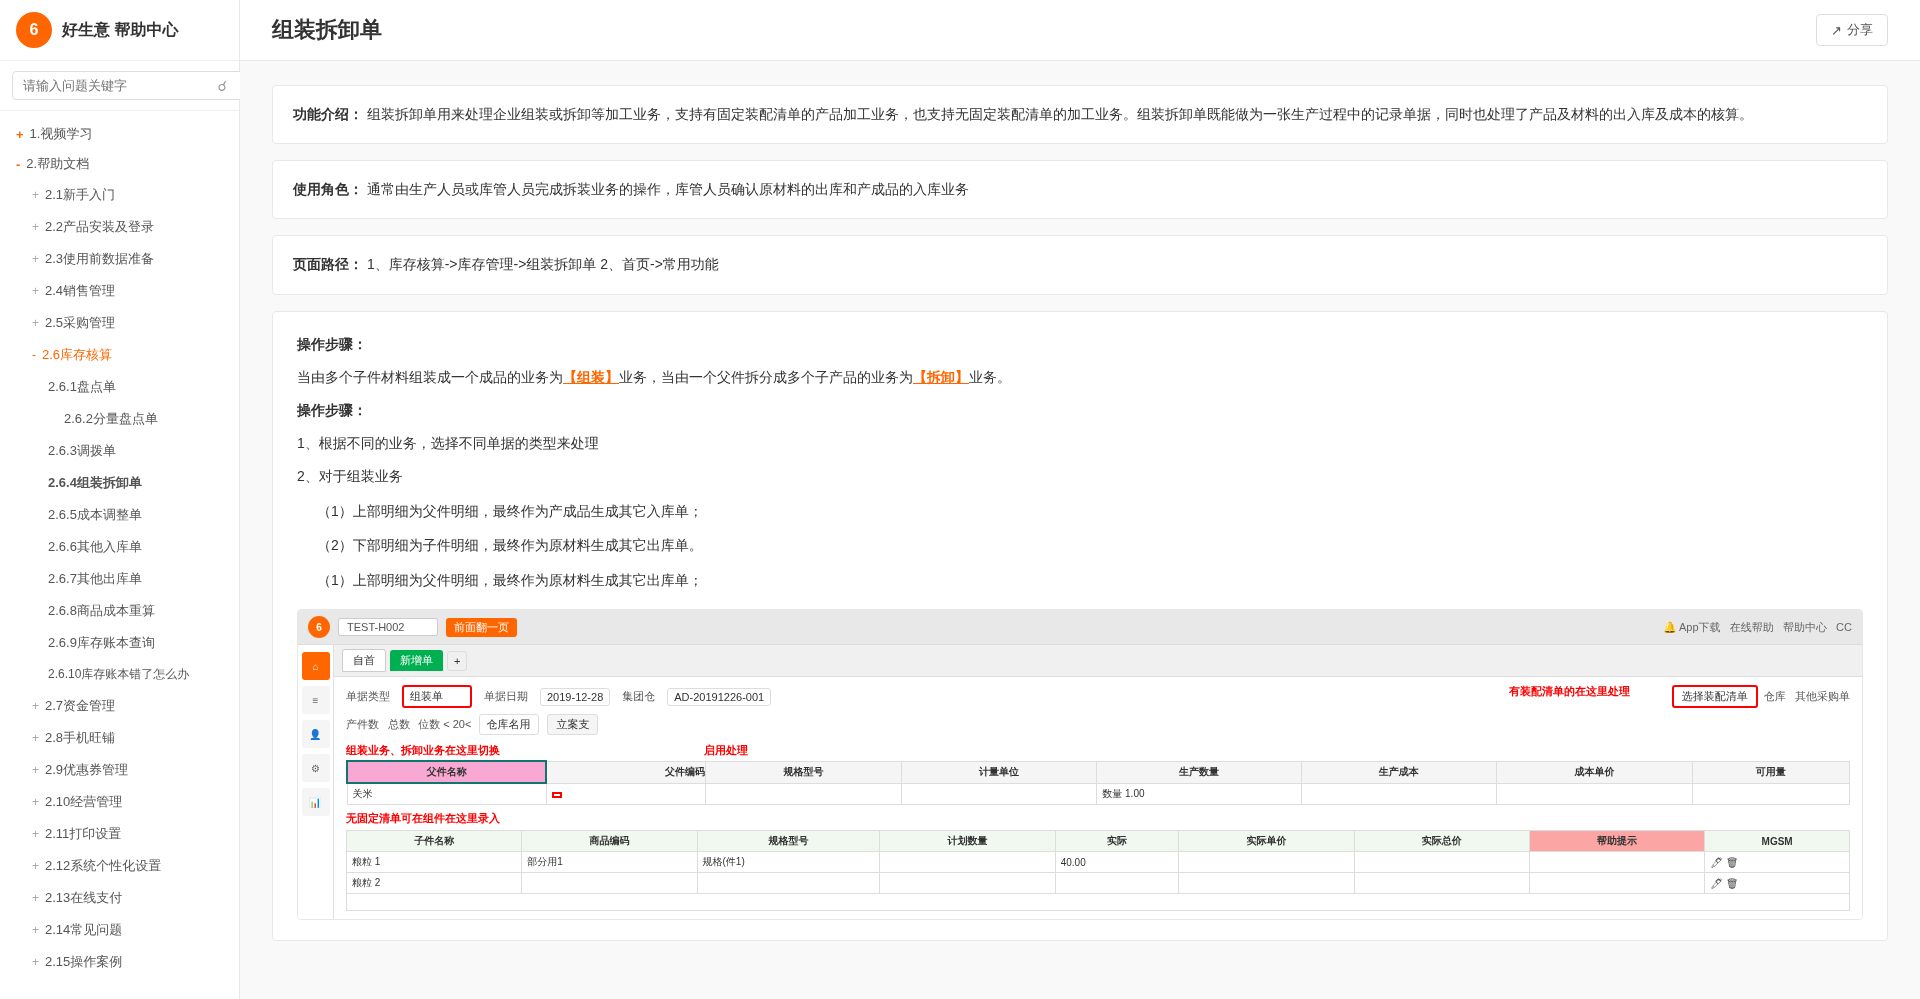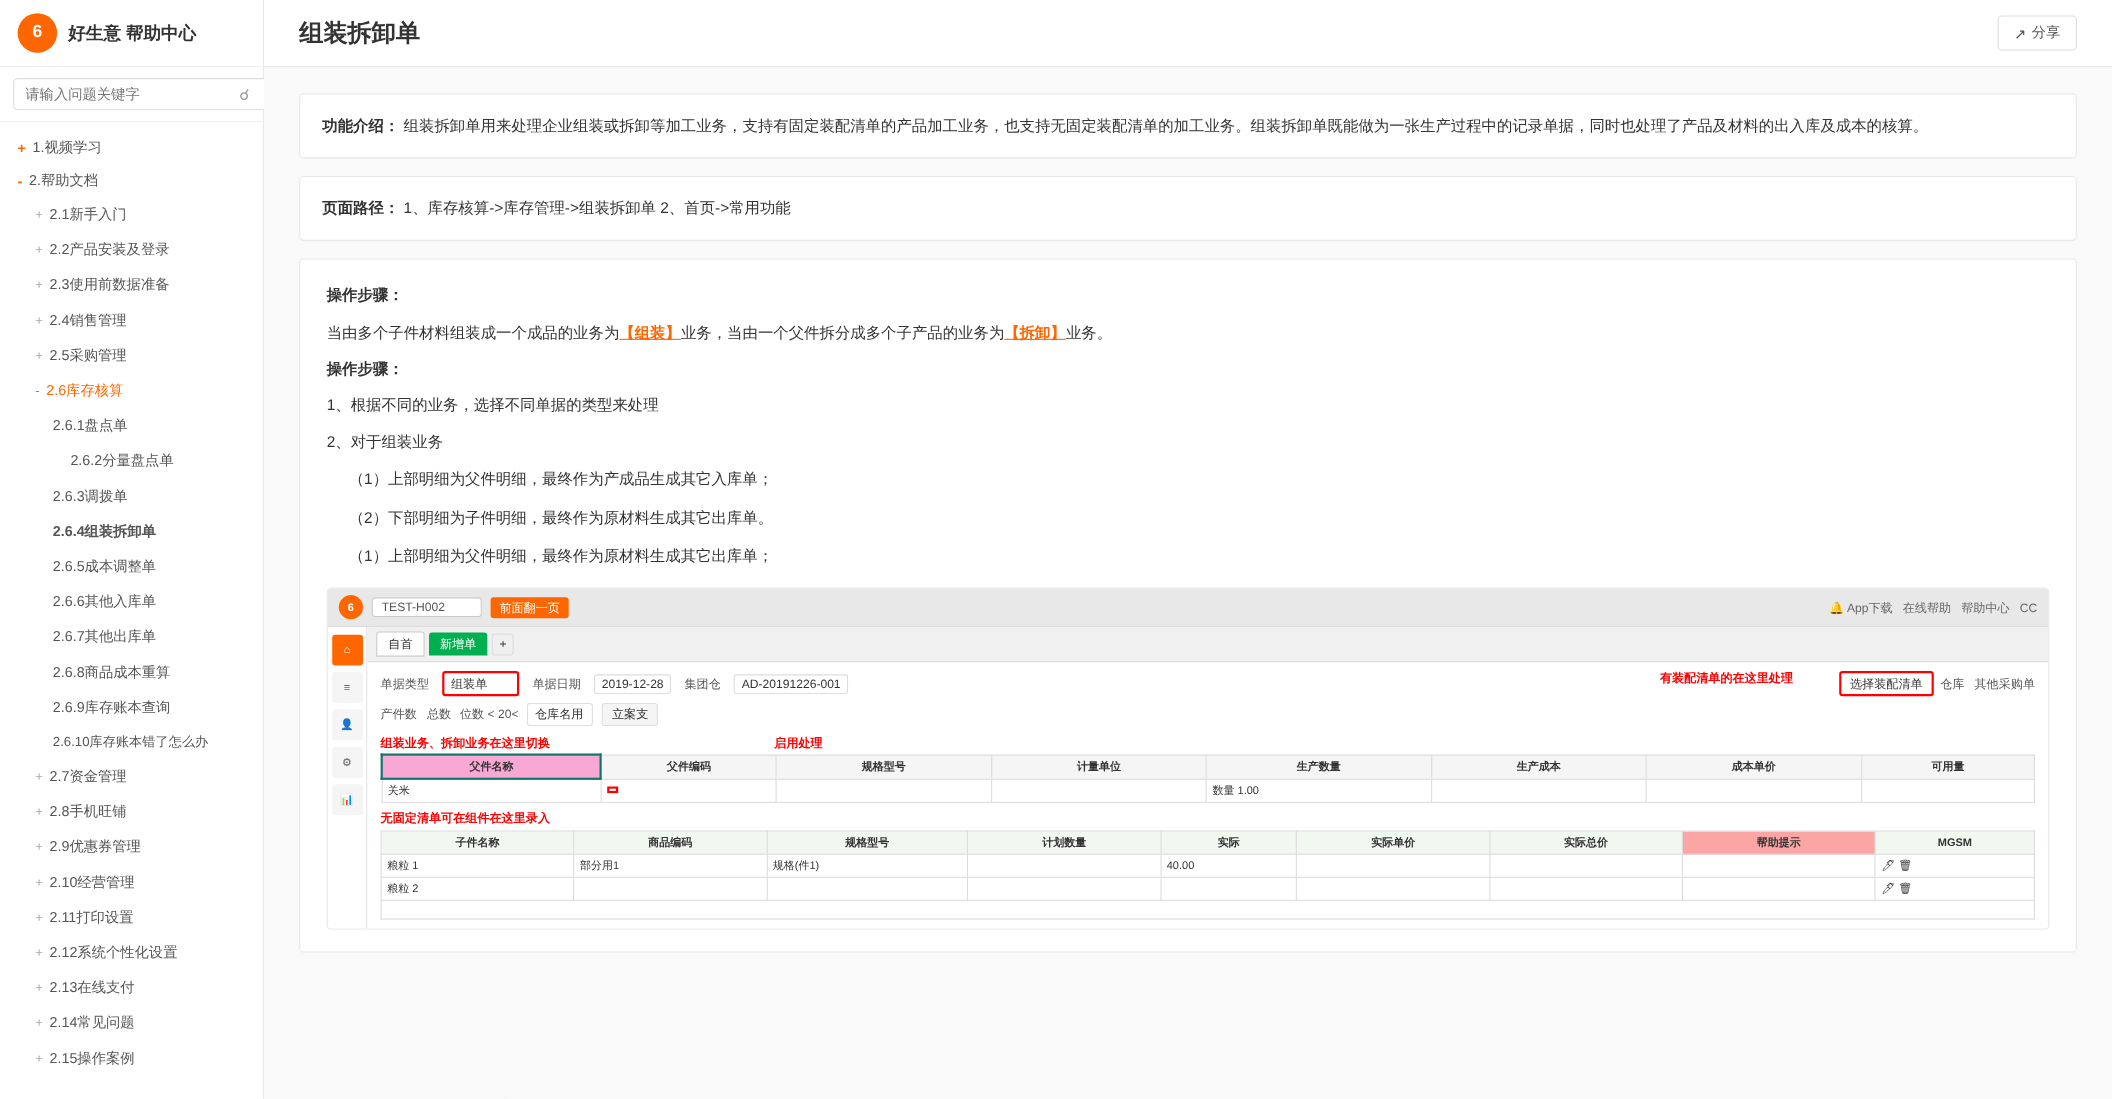--- a/index.html
+++ b/index.html
@@ -168,20 +168,24 @@
     </button>
   </div>
 
   <div class="content-area">
 
     <div class="info-box">
       <b>功能介绍：</b>
       <span>组装拆卸单用来处理企业组装或拆卸等加工业务，支持有固定装配清单的产品加工业务，也支持无固定装配清单的加工业务。组装拆卸单既能做为一张生产过程中的记录单据，同时也处理了产品及材料的出入库及成本的核算。</span>
     </div>
 
+    <div class="info-box">
+      <b>使用角色：</b>
+      <span>通常由生产人员或库管人员完成拆装业务的操作，库管人员确认原材料的出库和产成品的入库业务</span>
+    </div>
 
     <div class="info-box">
       <b>页面路径：</b>
       <span>1、库存核算-&gt;库存管理-&gt;组装拆卸单 2、首页-&gt;常用功能</span>
     </div>
 
     <div class="steps-area">
       <p><b>操作步骤：</b></p>
       <p>
         当由多个子件材料组装成一个成品的业务为<span class="bold-orange">【组装】</span>业务，当由一个父件拆分成多个子产品的业务为<span class="bold-orange">【拆卸】</span>业务。
@@ -249,21 +253,21 @@
               <div style="position:relative;margin-bottom:2px;">
                 <span style="color:red;font-size:11px;font-weight:bold;">组装业务、拆卸业务在这里切换</span>
                 <span style="color:red;font-size:11px;font-weight:bold;margin-left:200px;">启用处理</span>
               </div>
 
               <div style="margin-bottom:4px;">
                 <table style="width:100%;border-collapse:collapse;font-size:10px;">
                   <thead>
                     <tr>
                       <th style="background:#f9a8d4;border:2px solid #0f766e;padding:3px 5px;text-align:center;">父件名称</th>
-                      <th style="background:#f5f5f5;border:1px solid #ddd;padding:3px 0;text-align:center;">父件编码</th>
+                      <th style="background:#f5f5f5;border:1px solid #ddd;padding:3px 0;text-align:right;">父件编码</th>
                       <th style="background:#f5f5f5;border:1px solid #ddd;padding:3px 5px;text-align:center;">规格型号</th>
                       <th style="background:#f5f5f5;border:1px solid #ddd;padding:3px 5px;text-align:center;">计量单位</th>
                       <th style="background:#f5f5f5;border:1px solid #ddd;padding:3px 5px;text-align:center;">生产数量</th>
                       <th style="background:#f5f5f5;border:1px solid #ddd;padding:3px 5px;text-align:center;">生产成本</th>
                       <th style="background:#f5f5f5;border:1px solid #ddd;padding:3px 5px;text-align:center;">成本单价</th>
                       <th style="background:#f5f5f5;border:1px solid #ddd;padding:3px 5px;text-align:center;">可用量</th>
                     </tr>
                   </thead>
                   <tbody>
                     <tr>

